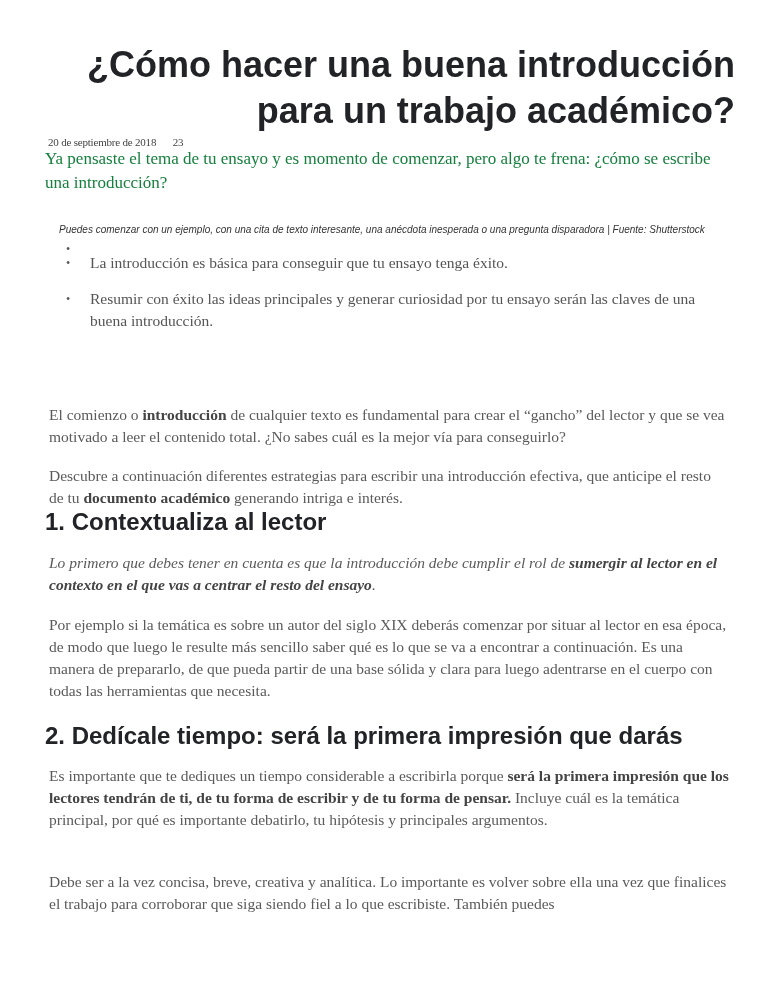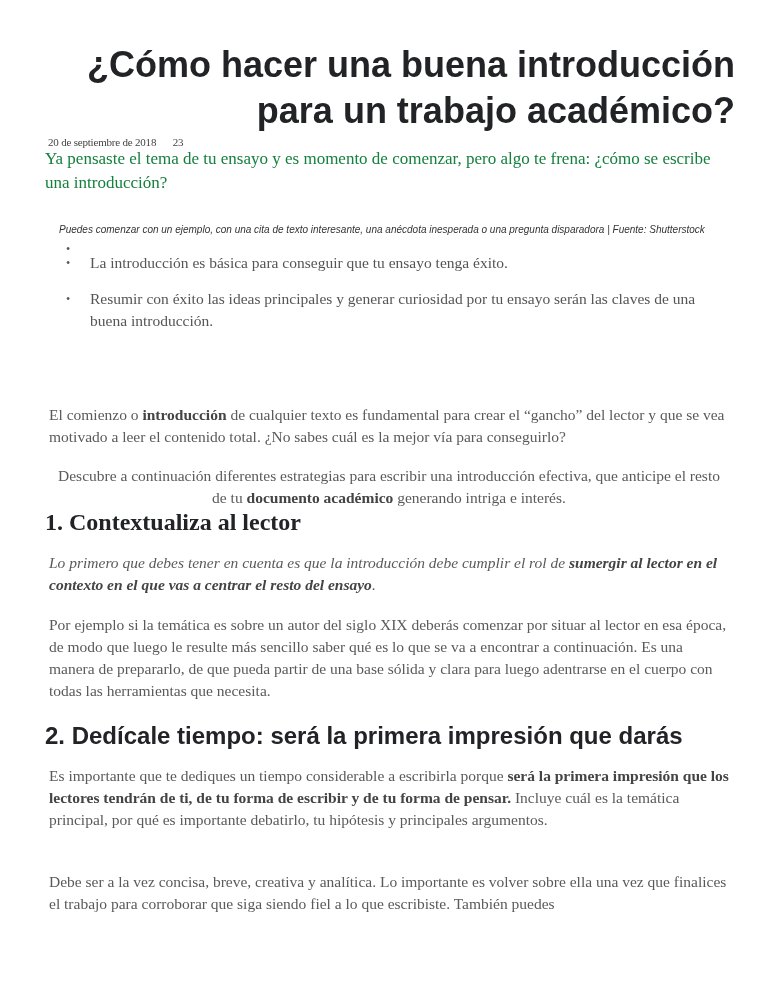--- a/index.html
+++ b/index.html
@@ -78,23 +78,23 @@
   <p class="caption">Puedes comenzar con un ejemplo, con una cita de texto interesante, una anécdota inesperada o una pregunta disparadora  |  Fuente: Shutterstock</p>
 
   <ul class="bullets">
     <li><span class="dot">•</span></li>
     <li><span class="dot">•</span><span>La introducción es básica para conseguir que tu ensayo tenga éxito.</span></li>
     <li><span class="dot">•</span><span>Resumir con éxito las ideas principales y generar curiosidad por tu ensayo serán las claves de una buena introducción.</span></li>
   </ul>
 
   <p class="para" style="top:404px;"><span>El comienzo o </span><b>introducción</b><span> de cualquier texto es fundamental para crear el “gancho” del lector y que se vea motivado a leer el contenido total. ¿No sabes cuál es la mejor vía para conseguirlo?</span></p>
 
-  <p class="para" style="top:465px;text-align:center;"><span>Descubre a continuación diferentes estrategias para escribir una introducción efectiva, que anticipe el resto de tu </span><b>documento académico</b><span> generando intriga e interés.</span></p>
+  <p class="para" style="top:465px;"><span>Descubre a continuación diferentes estrategias para escribir una introducción efectiva, que anticipe el resto de tu </span><b>documento académico</b><span> generando intriga e interés.</span></p>
 
-  <h2 class="section" style="top:507px;font-family:Liberation Serif, serif;">1. Contextualiza al lector</h2>
+  <h2 class="section" style="top:507px;">1. Contextualiza al lector</h2>
 
   <p class="para" style="top:552px;font-style:italic;"><span>Lo primero que debes tener en cuenta es que la introducción debe cumplir el rol de </span><b>sumergir al lector en el contexto en el que vas a centrar el resto del ensayo</b><span>.</span></p>
 
   <p class="para" style="top:614px;">Por ejemplo si la temática es sobre un autor del siglo XIX deberás comenzar por situar al lector en esa época, de modo que luego le resulte más sencillo saber qué es lo que se va a encontrar a continuación. Es una manera de prepararlo, de que pueda partir de una base sólida y clara para luego adentrarse en el cuerpo con todas las herramientas que necesita.</p>
 
   <h2 class="section" style="top:721px;">2. Dedícale tiempo: será la primera impresión que darás</h2>
 
   <p class="para" style="top:765px;"><span>Es importante que te dediques un tiempo considerable a escribirla porque </span><b>será la primera impresión que los lectores tendrán de ti, de tu forma de escribir y de tu forma de pensar.</b><span> Incluye cuál es la temática principal, por qué es importante debatirlo, tu hipótesis y principales argumentos.</span></p>
 
   <p class="para" style="top:871px;">Debe ser a la vez concisa, breve, creativa y analítica. Lo importante es volver sobre ella una vez que finalices el trabajo para corroborar que siga siendo fiel a lo que escribiste. También puedes</p>

